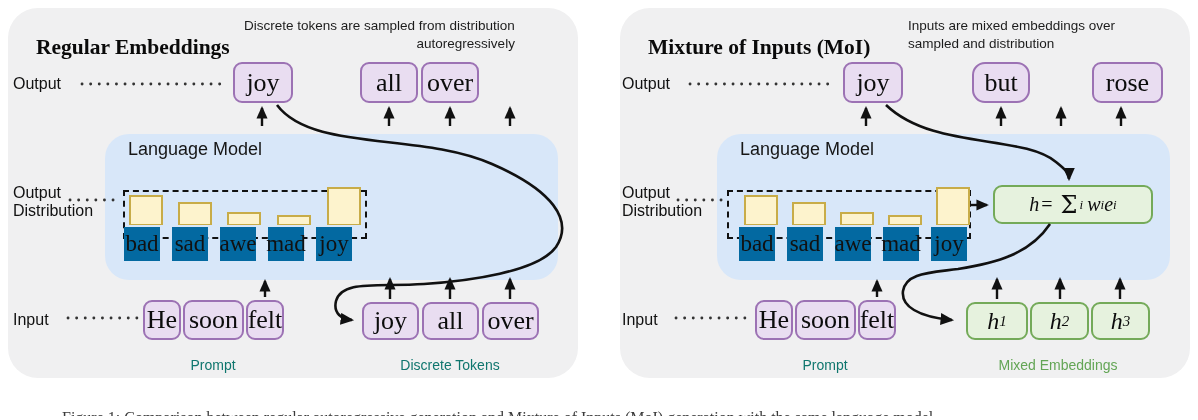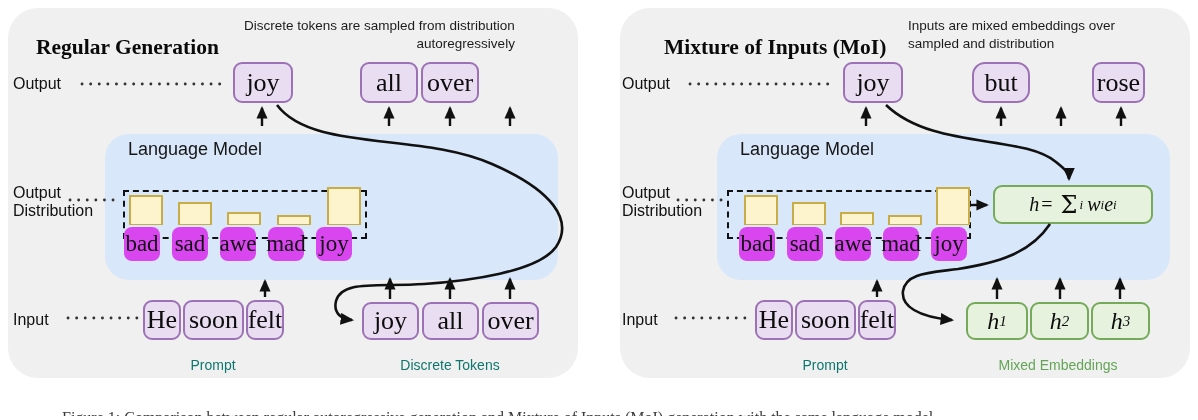--- a/index.html
+++ b/index.html
@@ -10,21 +10,21 @@
   #panel-right{left:620px;}
   .title{position:absolute;top:9px;font-family:"Liberation Serif","DejaVu Serif",serif;
          font-weight:bold;font-size:21.5px;color:#0a0a0a;white-space:nowrap;}
   .subtitle{position:absolute;top:9px;font-size:13.5px;line-height:1.32;color:#1c1c1c;}
   .lbl{position:absolute;font-size:16px;color:#111;white-space:nowrap;}
   .lm-box{position:absolute;top:126px;width:453px;height:146px;background:#d8e7f9;border-radius:24px;}
   .lm-label{position:absolute;top:131px;font-size:18px;color:#161616;}
   .dashed-box{position:absolute;top:182px;width:240px;height:45px;border:2.2px dashed #111;}
   .bars{position:absolute;left:0;top:0;width:1198px;height:225px;pointer-events:none;}
   .bar{position:absolute;bottom:0;width:30px;background:#fdf3cd;border:2px solid #c8ac48;border-bottom-width:1px;}
-  .peach{position:absolute;top:227px;width:36px;height:34px;background:#d946ef;border-radius:8px;
+  .peach{position:absolute;top:227px;width:36px;height:34px;background:#0369a1;border-radius:0;
          display:flex;align-items:center;justify-content:center;
          font-family:"Liberation Serif","DejaVu Serif",serif;font-size:23px;color:#111;}
   .ptok{position:absolute;background:#e9ddf1;border:2.2px solid #9c72b4;border-radius:9px;
         display:flex;align-items:center;justify-content:center;box-sizing:border-box;
         font-family:"Liberation Serif","DejaVu Serif",serif;font-size:26px;color:#0c0c0c;}
   .gtok{position:absolute;background:#e6f2de;border:2.2px solid #74aa59;border-radius:9px;
         display:flex;align-items:center;justify-content:center;box-sizing:border-box;
         font-family:"Liberation Serif","DejaVu Serif",serif;font-style:italic;font-size:24px;color:#0c0c0c;}
   .gtok sub{font-size:15px;font-style:italic;}
   .top-tok{top:62px;height:41px;}
@@ -45,40 +45,40 @@
   #caption-clip{position:absolute;left:62px;top:409px;width:1090px;height:7px;overflow:hidden;}
   #caption-clip span{font-family:"Liberation Serif","DejaVu Serif",serif;font-size:16px;line-height:18px;
         color:#3a3a3a;white-space:nowrap;display:block;}
 </style>
 </head>
 <body>
 
 <div id="canvas">
 
   <section class="panel" id="panel-left">
-    <h2 class="title" style="left:28px;">Regular Generation</h2>
+    <h2 class="title" style="left:28px;">Regular Embeddings</h2>
     <div class="subtitle" style="left:236px;text-align:right;">
       <div>Discrete tokens are sampled from distribution</div>
       <div>autoregressively</div>
     </div>
     <span class="lbl" style="left:5px;top:67px;">Output</span>
     <div class="lbl" style="left:5px;top:176px;">
       <div>Output</div>
       <div>Distribution</div>
     </div>
     <span class="lbl" style="left:5px;top:303px;">Input</span>
     <div class="lm-box" style="left:97px;"></div>
     <span class="lm-label" style="left:120px;">Language Model</span>
     <div class="dashed-box" style="left:115px;"></div>
     <span class="cap cap-purple" style="left:205px;">Prompt</span>
     <span class="cap cap-purple" style="left:442px;">Discrete Tokens</span>
   </section>
 
   <section class="panel" id="panel-right">
-    <h2 class="title" style="left:28px;margin-left:16px;">Mixture of Inputs (MoI)</h2>
+    <h2 class="title" style="left:28px;">Mixture of Inputs (MoI)</h2>
     <div class="subtitle" style="left:288px;">
       <div>Inputs are mixed embeddings over</div>
       <div>sampled and distribution</div>
     </div>
     <span class="lbl" style="left:2px;top:67px;">Output</span>
     <div class="lbl" style="left:2px;top:176px;">
       <div>Output</div>
       <div>Distribution</div>
     </div>
     <span class="lbl" style="left:2px;top:303px;">Input</span>
@@ -111,21 +111,21 @@
   <div class="peach" style="left:787px;">sad</div>
   <div class="peach" style="left:835px;">awe</div>
   <div class="peach" style="left:883px;">mad</div>
   <div class="peach" style="left:931px;">joy</div>
 
   <div class="ptok top-tok" style="left:233px;width:60px;">joy</div>
   <div class="ptok top-tok" style="left:360px;width:58px;">all</div>
   <div class="ptok top-tok" style="left:421px;width:58px;">over</div>
   <div class="ptok top-tok" style="left:843px;width:60px;">joy</div>
   <div class="ptok top-tok" style="left:972px;width:58px;border-radius:13px;">but</div>
-  <div class="ptok top-tok" style="left:1092px;width:53px;">rose</div>
+  <div class="ptok top-tok" style="left:1092px;width:71px;">rose</div>
 
   <div class="ptok in-tok" style="left:143px;width:38px;">He</div>
   <div class="ptok in-tok" style="left:183px;width:61px;">soon</div>
   <div class="ptok in-tok" style="left:246px;width:38px;">felt</div>
   <div class="ptok in-tok" style="left:755px;width:38px;">He</div>
   <div class="ptok in-tok" style="left:795px;width:61px;">soon</div>
   <div class="ptok in-tok" style="left:858px;width:38px;">felt</div>
 
   <div class="ptok bot-tok" style="left:362px;width:57px;">joy</div>
   <div class="ptok bot-tok" style="left:422px;width:57px;">all</div>

